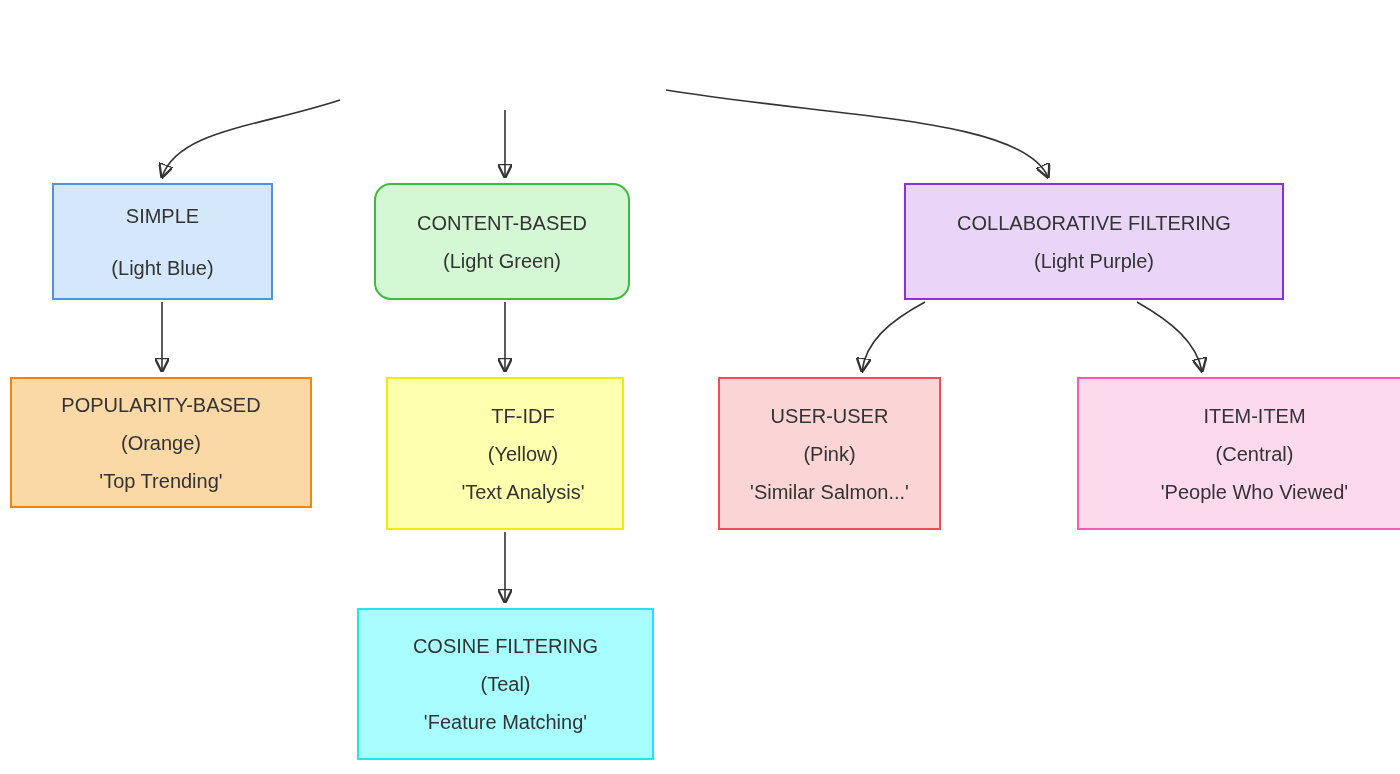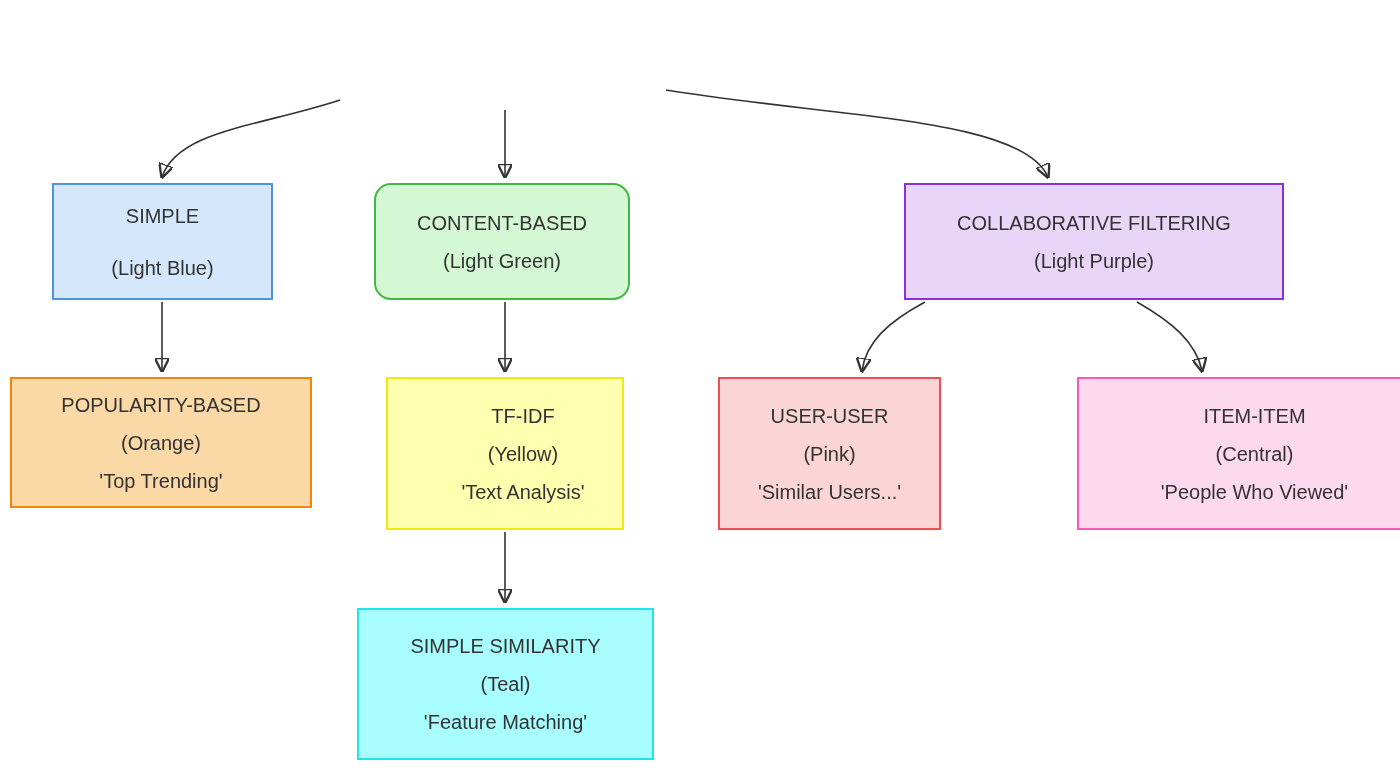--- a/index.html
+++ b/index.html
@@ -109,28 +109,28 @@
 
   <div class="node node-tfidf" style="background: rgb(255, 255, 176); border-color: rgb(237, 237, 10); padding-left: 36px;">
     <span>TF-IDF</span>
     <span>(Yellow)</span>
     <span>'Text Analysis'</span>
   </div>
 
   <div class="node node-useruser" style="background: rgb(251, 213, 213); border-color: rgb(240, 79, 79);">
     <span>USER-USER</span>
     <span>(Pink)</span>
-    <span>'Similar Users...'</span>
+    <span>'Similar Salmon...'</span>
   </div>
 
   <div class="node node-itemitem" style="background: rgb(252, 217, 236); border-color: rgb(247, 91, 181);">
     <span>ITEM-ITEM</span>
     <span>(Central)</span>
     <span>'People Who Viewed'</span>
   </div>
 
   <div class="node node-cosine" style="background: rgb(168, 254, 255); border-color: rgb(34, 228, 238);">
-    <span>SIMPLE SIMILARITY</span>
+    <span>COSINE FILTERING</span>
     <span>(Teal)</span>
     <span>'Feature Matching'</span>
   </div>
 
 </div>
 
 </body></html>

